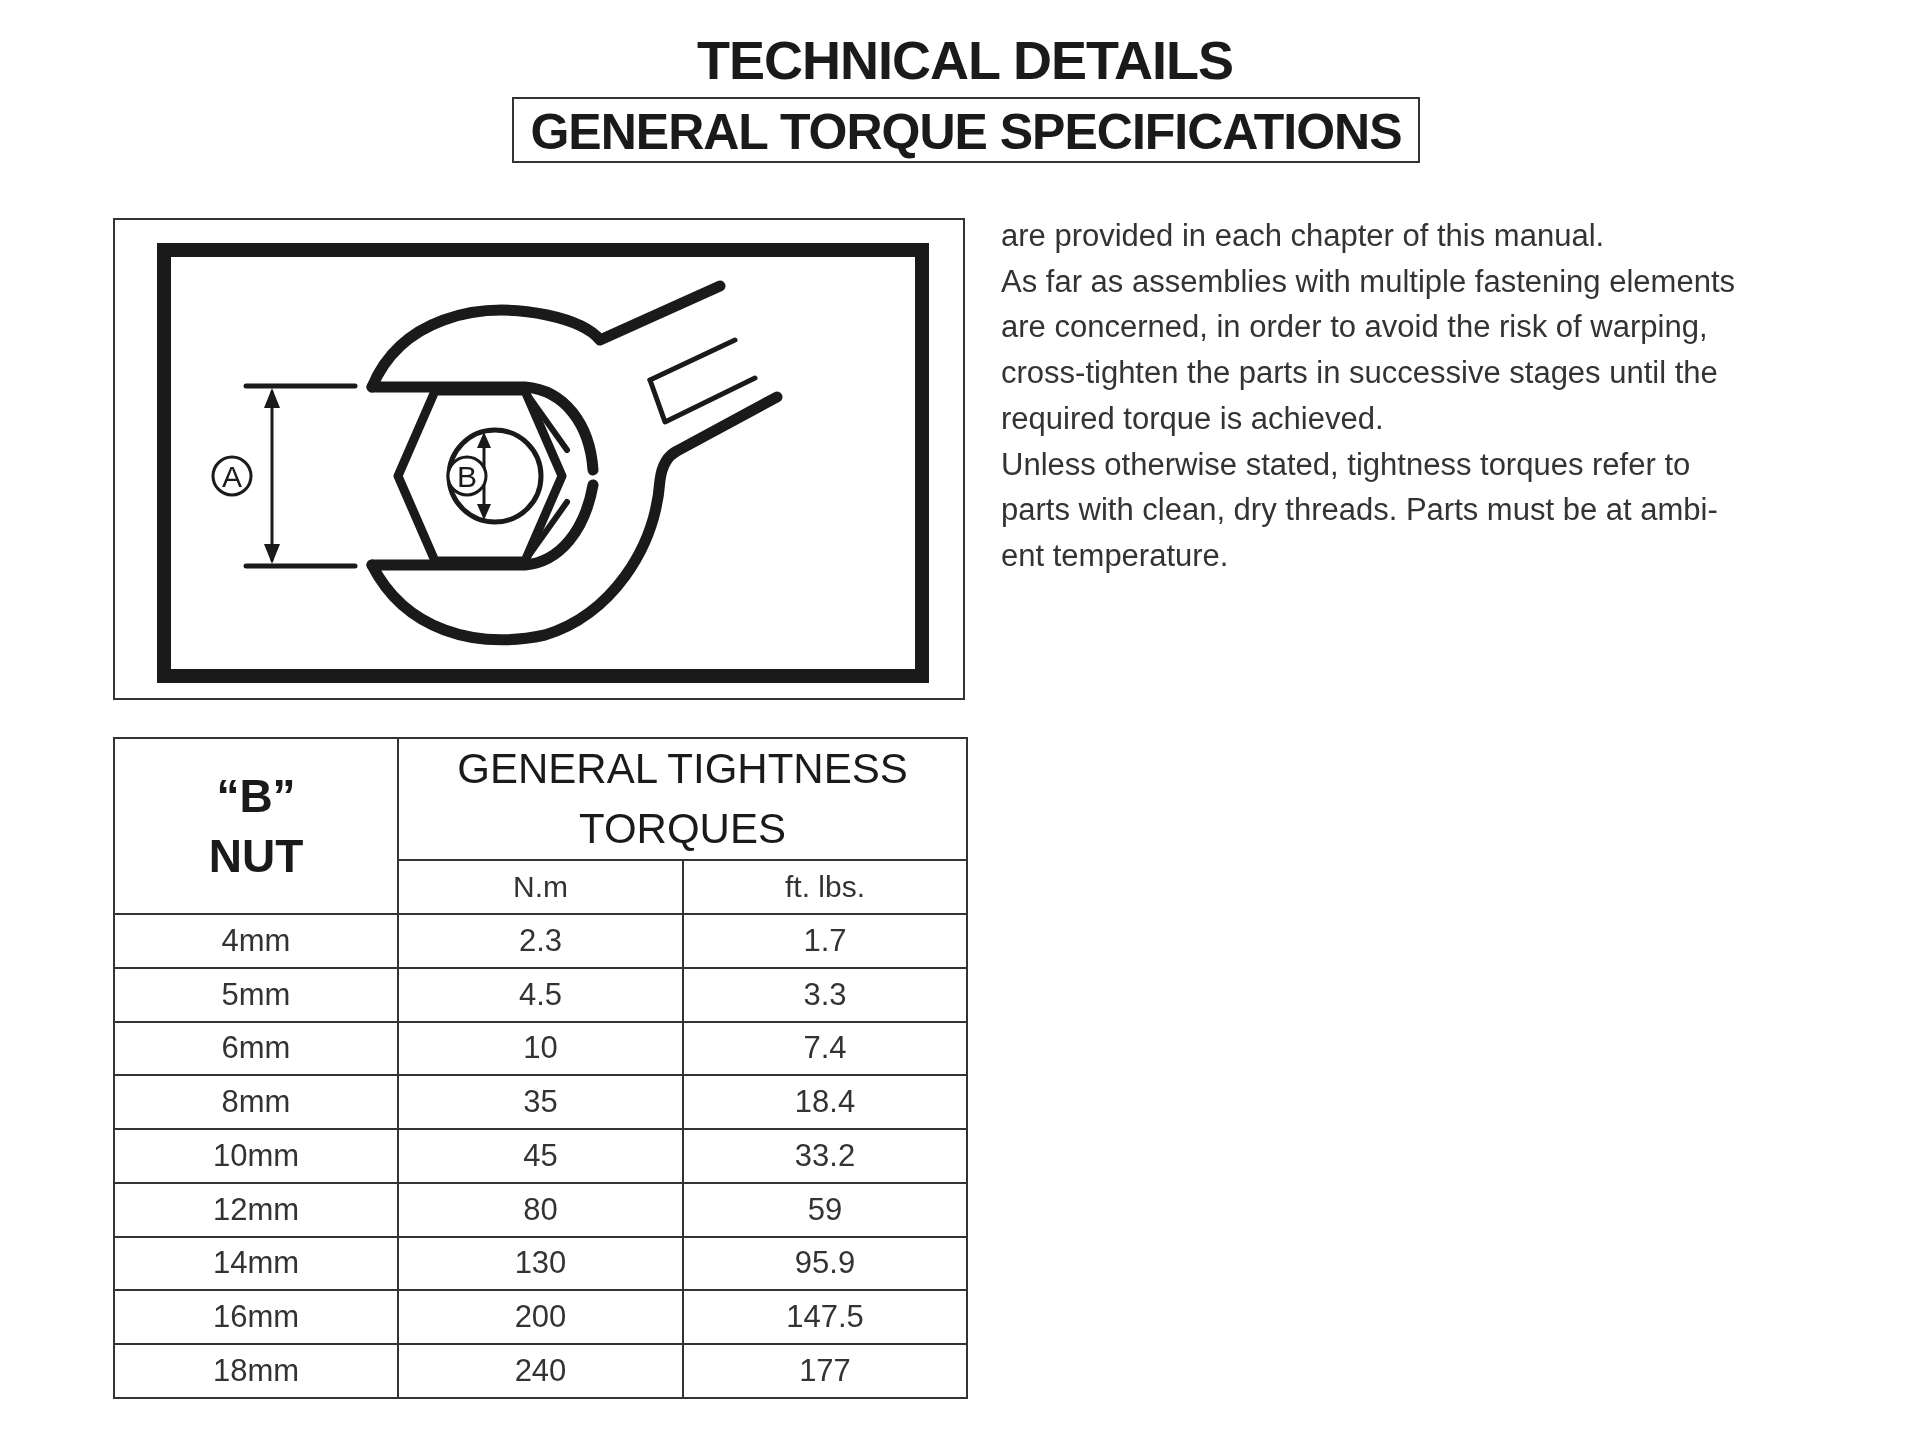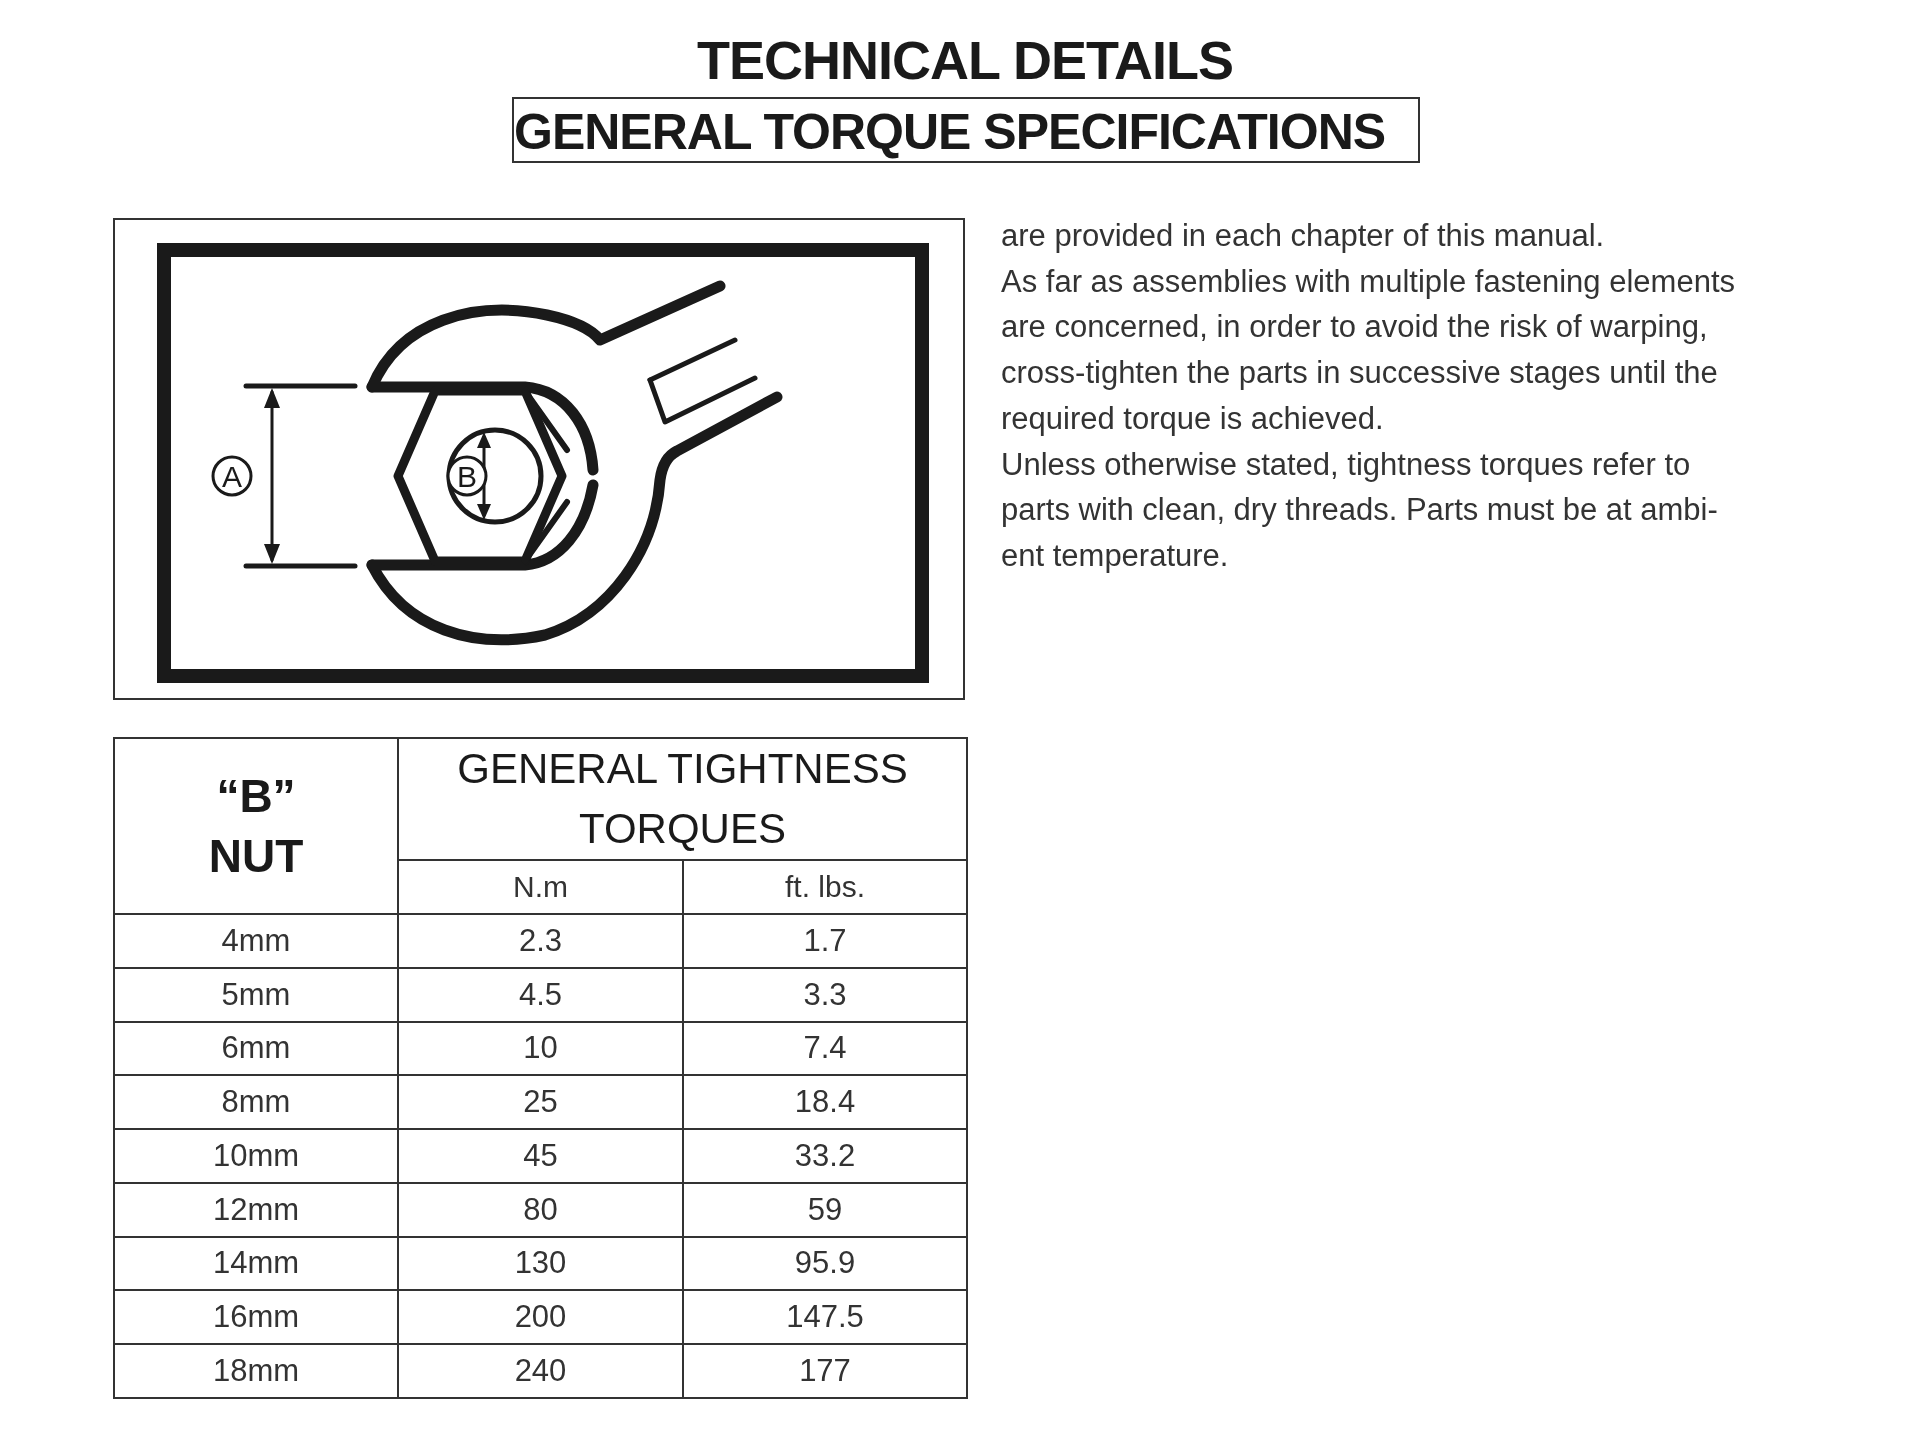--- a/index.html
+++ b/index.html
@@ -2,21 +2,21 @@
 <html><head>
 <meta charset="utf-8">
 <style>
   html, body { margin:0; padding:0; background:#ffffff; }
   body { width:1920px; height:1445px; position:relative; overflow:hidden;
          font-family:"Liberation Sans", "DejaVu Sans", sans-serif; color:#1a1a1a; }
   .title { position:absolute; left:0; width:1930px; top:28px; text-align:center;
            font-weight:bold; font-size:54px; line-height:64px; letter-spacing:-1px; color:#1a1a1a; }
   .subtitle-box { position:absolute; left:512px; top:97px; width:904px; height:62px;
                   border:2px solid #333; box-sizing:content-box; }
-  .subtitle { position:absolute; left:0; right:0; top:0; height:62px; line-height:66px; 
+  .subtitle { position:absolute; left:0; right:0; top:0; height:62px; line-height:66px; text-align:center;
               font-weight:bold; font-size:50px; letter-spacing:-1px; color:#1a1a1a; }
   .diagram-frame { position:absolute; left:113px; top:218px; width:848px; height:478px;
                    border:2px solid #333; }
   .diagram-svg { position:absolute; left:0; top:0; }
   .paragraph { position:absolute; left:1001px; top:213px; width:900px;
                font-size:31px; line-height:45.7px; color:#333; }
   .paragraph p { margin:0; }
   table.torque { position:absolute; left:113px; top:737px; width:853px; height:662px;
                  border-collapse:collapse; table-layout:fixed; color:#333; }
   table.torque td, table.torque th { border:2.5px solid #333; text-align:center; padding:0; }
@@ -119,21 +119,21 @@
       <td>4.5</td>
       <td>3.3</td>
     </tr>
     <tr>
       <td>6mm</td>
       <td>10</td>
       <td>7.4</td>
     </tr>
     <tr>
       <td>8mm</td>
-      <td>25</td>
+      <td>35</td>
       <td>18.4</td>
     </tr>
     <tr>
       <td>10mm</td>
       <td>45</td>
       <td>33.2</td>
     </tr>
     <tr>
       <td>12mm</td>
       <td>80</td>

